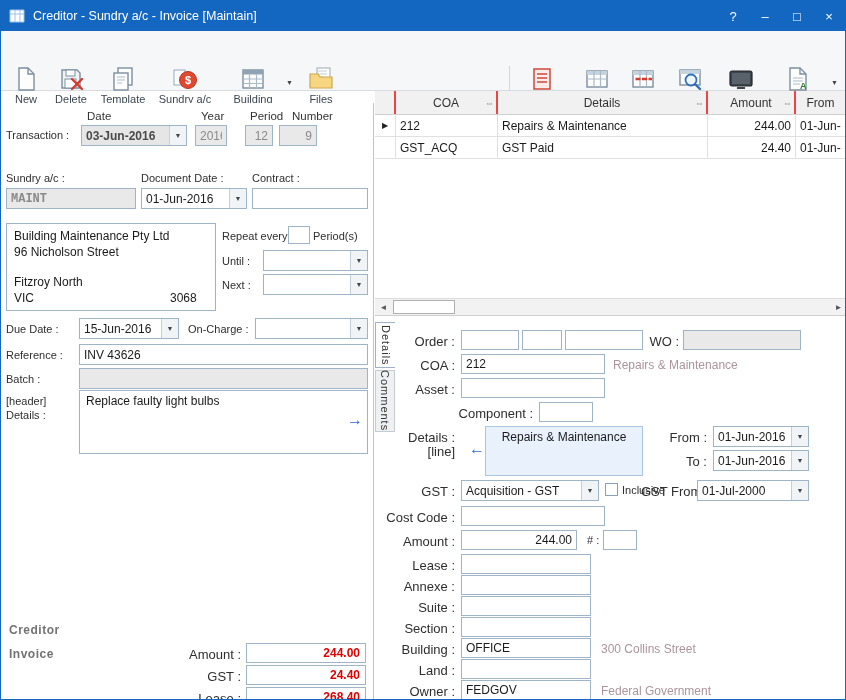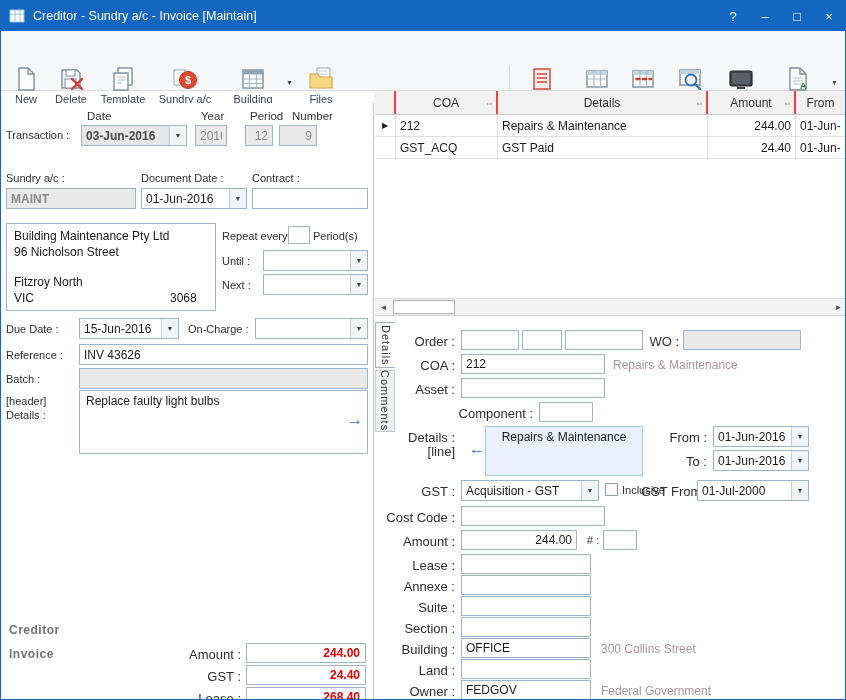--- a/index.html
+++ b/index.html
@@ -248,21 +248,21 @@
       <div class="cv">03-Jun-2016</div>
       <div class="cb">▼</div>
     </div>
     <input class="fld dis ralign" style="left: 194px; top: 22px; width: 32px;" value="2016">
     <input class="fld dis ralign" style="left: 244px; top: 22px; width: 28px;" value="12">
     <input class="fld dis ralign" style="left: 278px; top: 22px; width: 38px;" value="9">
 
     <span class="lbl" style="left:5px;top:69px">Sundry a/c :</span>
     <span class="lbl" style="left:140px;top:69px">Document Date :</span>
     <span class="lbl" style="left:251px;top:69px">Contract :</span>
-    <input class="fld dis bold" style="left: 5px; top: 85px; width: 130px;" value="MAINT">
+    <input class="fld dis bold" style="left: 5px; top: 85px; width: 130px; font-family: Liberation Mono, monospace;" value="MAINT">
     <div class="combo" style="left:140px;top:85px;width:106px">
       <div class="cv">01-Jun-2016</div>
       <div class="cb">▼</div>
     </div>
     <input class="fld" style="left: 251px; top: 85px; width: 116px;">
 
     <div class="addrbox" style="left:5px;top:120px;width:210px;height:88px">
       <div>Building Maintenance Pty Ltd</div>
       <div>96 Nicholson Street</div>
       <div style="height:14px"></div>

